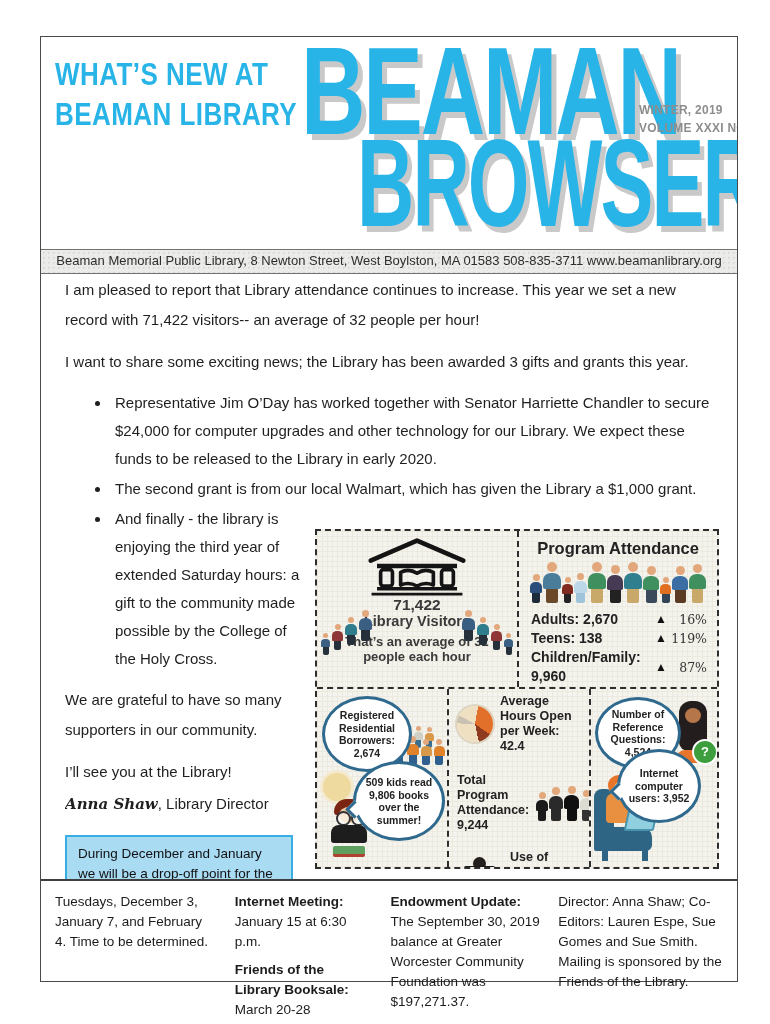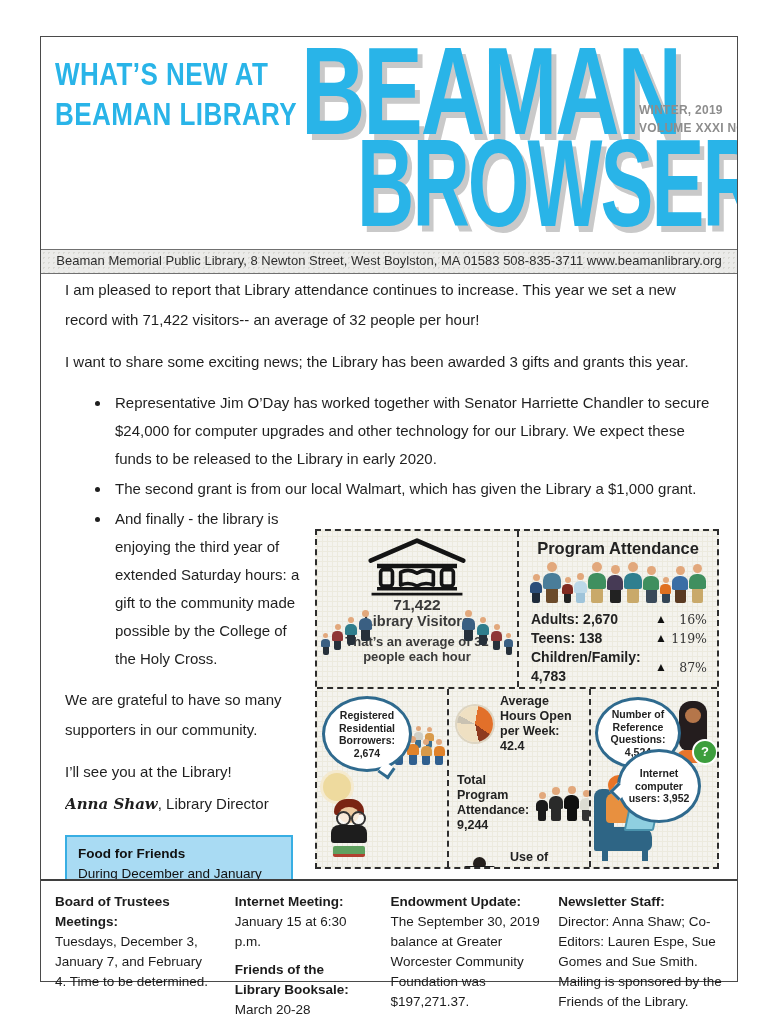--- a/index.html
+++ b/index.html
@@ -303,21 +303,21 @@
               <span class="pa-label">Adults: 2,670</span>
               <span class="tri"></span>
               <span class="pct">16%</span>
             </div>
             <div class="pa-row">
               <span class="pa-label">Teens: 138</span>
               <span class="tri"></span>
               <span class="pct">119%</span>
             </div>
             <div class="pa-row">
-              <span class="pa-label">Children/Family: 4,783</span>
+              <span class="pa-label">Children/Family: 9,960</span>
               <span class="tri"></span>
               <span class="pct">87%</span>
             </div>
           </div>
         </div>
       </div>
       <div class="ig-row2">
         <div class="panel panel-borrowers">
           <div class="bub bub-borrowers">Registered Residential Borrowers: 2,674</div>
           <div class="crowd-borrowers">
@@ -373,20 +373,21 @@
           </div>
           <div class="sun"></div>
           <div class="girl">
             <div class="g-hair"></div>
               <div class="g-face"></div>
             <div class="g-glass"></div>
               <div class="g-glass g-glass2"></div>
             <div class="g-body"></div>
               <div class="g-book"></div>
           </div>
+          <div class="bub bub-summer tail-left">509 kids read 9,806 books over the summer!</div>
         </div>
         <div class="panel panel-usage">
           <div class="u-row">
             <div class="pie"></div>
             <div class="u-text">Average Hours Open per Week: 42.4</div>
           </div>
           <div class="u-row" style="margin-top:14px;">
             <div class="u-text" style="width:76px;">Total Program Attendance: 9,244</div>
             <div class="crowd u-crowd">
                 <div class="person">
@@ -451,41 +452,38 @@
       <li>Representative Jim O’Day has worked together with Senator Harriette Chandler to secure $24,000 for computer upgrades and other technology for our Library. We expect these funds to be released to the Library in early 2020.</li>
       <li>The second grant is from our local Walmart, which has given the Library a $1,000 grant.</li>
       <li>And finally - the library is enjoying the third year of extended Saturday hours: a gift to the community made possible by the College of the Holy Cross.</li>
     </ul>
 
     <p>We are grateful to have so many supporters in our community.</p>
     <p class="seeyou">I’ll see you at the Library!</p>
     <p><span class="sig-name">Anna Shaw</span><span>, Library Director</span></p>
 
     <div class="food-box">
-      <span class="food-title">Food for Friends</span>
       <span>During December and January we will be a drop-off point for the WB food pantry. Thank you for remembering your neighbors in need.</span>
     </div>
   </div>
 
   <div class="footer">
     <div class="fcol fcol-1">
-      <span class="ft">Board of Trustees Meetings:</span>
       <span>Tuesdays, December 3, January 7, and February 4. Time to be determined.</span>
     </div>
     <div class="fcol fcol-2">
       <span class="ft">Internet Meeting:</span>
       <span>January 15 at 6:30 p.m.</span>
       <div class="fgap">
         <span class="ft-inline">Friends of the Library Booksale:</span>
         <span>March 20-28</span>
       </div>
     </div>
     <div class="fcol fcol-3">
       <span class="ft">Endowment Update:</span>
       <span>The September 30, 2019 balance at Greater Worcester Community Foundation was $197,271.37.</span>
     </div>
     <div class="fcol fcol-4">
-      <span class="ft">Newsletter Staff:</span>
       <span>Director: Anna Shaw; Co-Editors: Lauren Espe, Sue Gomes and Sue Smith. Mailing is sponsored by the Friends of the Library.</span>
     </div>
   </div>
 
 </div>
 
 </body></html>

